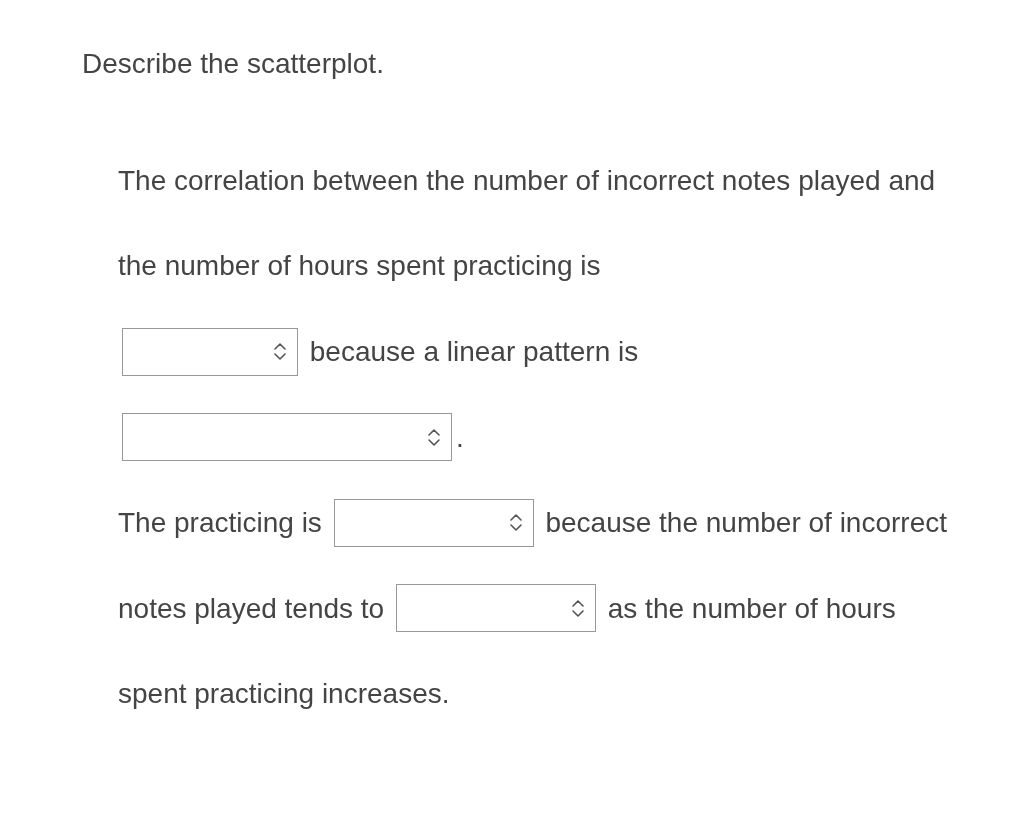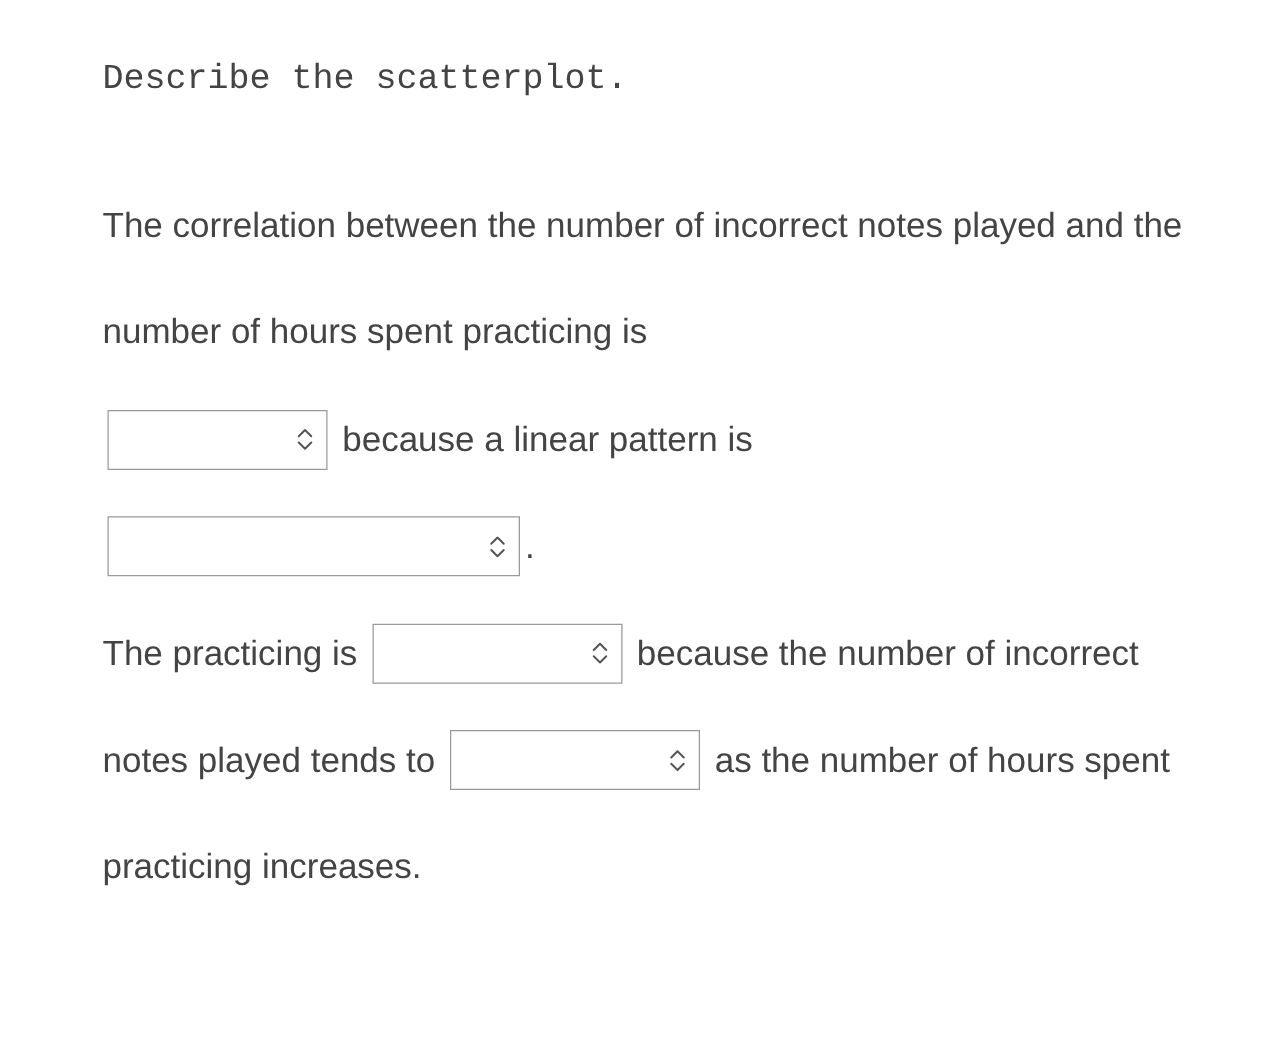--- a/index.html
+++ b/index.html
@@ -47,24 +47,24 @@
       line-height: 0;
       gap: 1px;
     }
     .chevrons svg {
       width: 14px;
       height: 8px;
       display: block;
     }
     .prompt {
       margin-bottom: 36px;
-      font-family: Liberation Mono, monospace;
     }
     .flow {
       line-height: 3.0;
+      margin-left: 36px;
     }
     .nowrap {
       white-space: nowrap;
     }
     span.text {
       vertical-align: middle;
     }
   </style>
 </head>
 <body>

